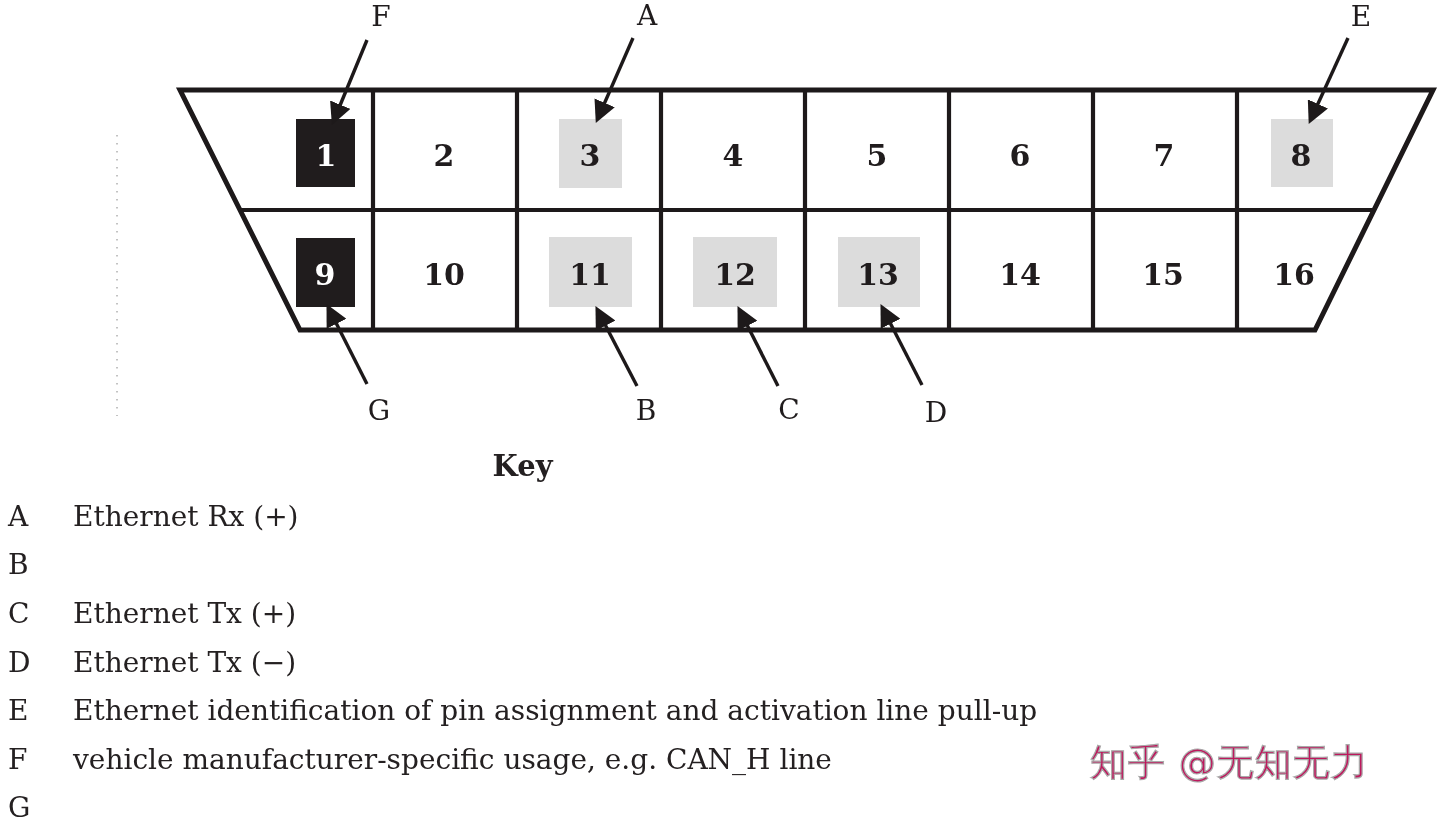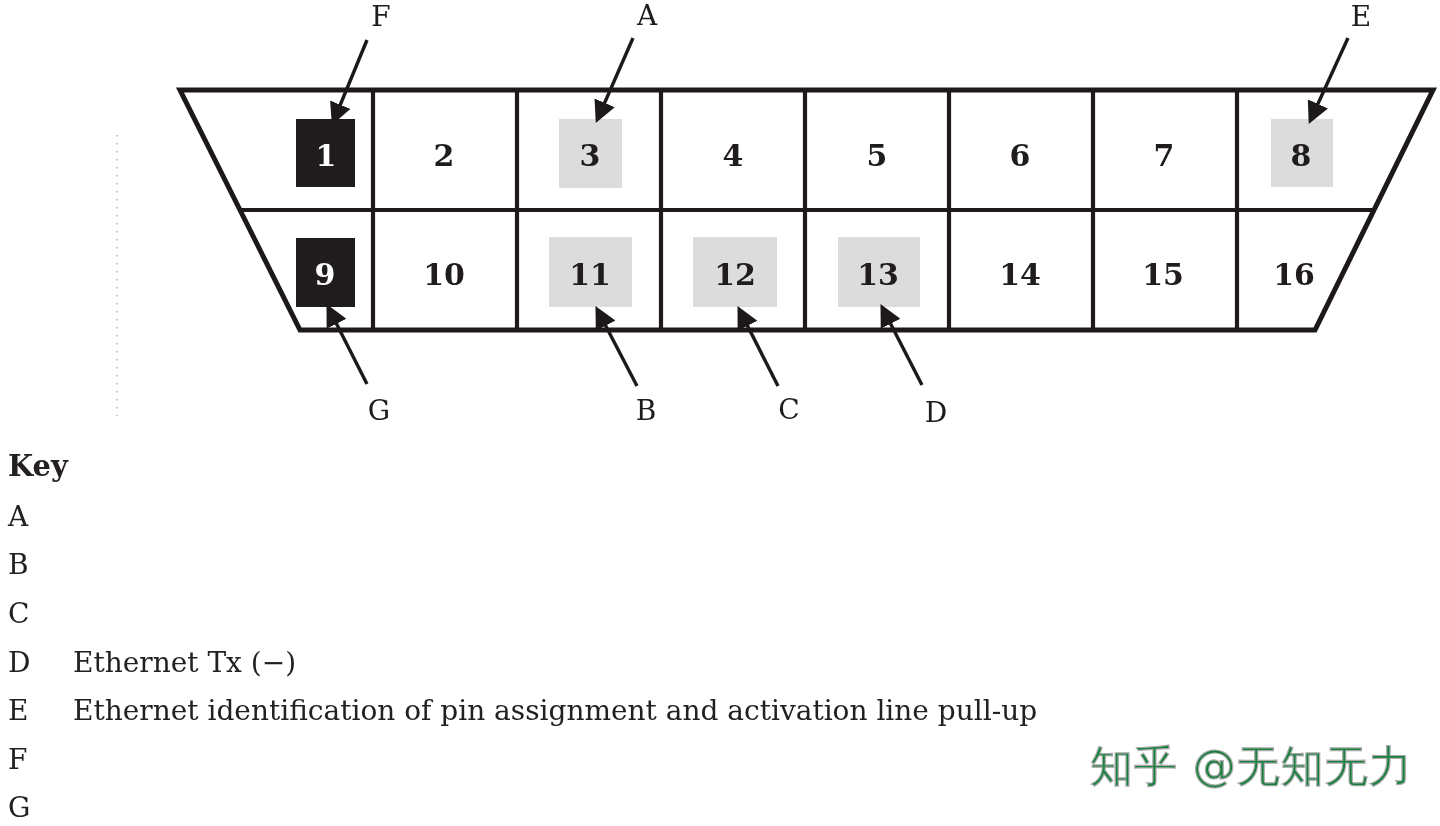--- a/index.html
+++ b/index.html
@@ -17,28 +17,28 @@
   .arrow-line { stroke: #1d191a; stroke-width: 3.4; }
   .artifact { stroke: #9b9b9b; stroke-width: 1.4; stroke-dasharray: 1.5 6.5; opacity: .85; }
 
   .pin-num { font-family: "DejaVu Serif", serif; font-size: 30px; font-weight: bold;
              fill: #201c1d; text-anchor: middle; }
   .pin-num.on-dark { fill: #ffffff; }
   .callout-letter { font-family: "DejaVu Serif", serif; font-size: 28px;
                     fill: #201c1d; text-anchor: middle; }
 
   .key-section { position: absolute; left: 8px; top: 450px; color: #242021; }
-  .key-title { font-size: 29px; font-weight: bold; line-height: 32px; margin: 0 0 10px 0; }
+  .key-title { font-size: 29px; font-weight: bold; line-height: 32px; margin: 0 0 10px 0; text-align: center; }
   .key-row { display: flex; align-items: center; height: 48.6px; font-size: 28px; }
   .key-letter { flex: 0 0 65px; width: 65px; }
   .key-desc { white-space: nowrap; }
 
   .watermark { position: absolute; left: 1090px; top: 738px;
-               font-size: 43px; letter-spacing: 1px;
-               color: #15803d; -webkit-text-stroke: 1.2px #a9a9a9;
+               font-size: 37px; letter-spacing: 1px;
+               color: #be185d; -webkit-text-stroke: 1.2px #a9a9a9;
                font-family: "DejaVu Sans", sans-serif; text-align: right; }
 </style>
 </head>
 <body>
 
 <div class="stage">
 
   <svg class="connector-svg" width="1440" height="445" viewBox="0 0 1440 445">
     <defs>
       <marker id="arrowhead" viewBox="0 0 10 10" refX="7.5" refY="5" markerWidth="6.5" markerHeight="6.5" orient="auto">
@@ -98,37 +98,40 @@
     <text class="callout-letter" x="379" y="410" dominant-baseline="central">G</text>
     <text class="callout-letter" x="646" y="410" dominant-baseline="central">B</text>
     <text class="callout-letter" x="789" y="409" dominant-baseline="central">C</text>
     <text class="callout-letter" x="936" y="412" dominant-baseline="central">D</text>
   </svg>
 
   <div class="key-section">
     <div class="key-title">Key</div>
     <div class="key-row">
       <span class="key-letter">A</span>
+      <span class="key-desc">Ethernet Rx (+)</span>
     </div>
     <div class="key-row">
       <span class="key-letter">B</span>
     </div>
     <div class="key-row">
       <span class="key-letter">C</span>
+      <span class="key-desc">Ethernet Tx (+)</span>
     </div>
     <div class="key-row">
       <span class="key-letter">D</span>
       <span class="key-desc">Ethernet Tx (−)</span>
     </div>
     <div class="key-row">
       <span class="key-letter">E</span>
       <span class="key-desc">Ethernet identification of pin assignment and activation line pull-up</span>
     </div>
     <div class="key-row">
       <span class="key-letter">F</span>
+      <span class="key-desc">vehicle manufacturer-specific usage, e.g. CAN_H line</span>
     </div>
     <div class="key-row">
       <span class="key-letter">G</span>
     </div>
   </div>
 
   <div class="watermark">知乎 @无知无力</div>
 
 </div>
 

